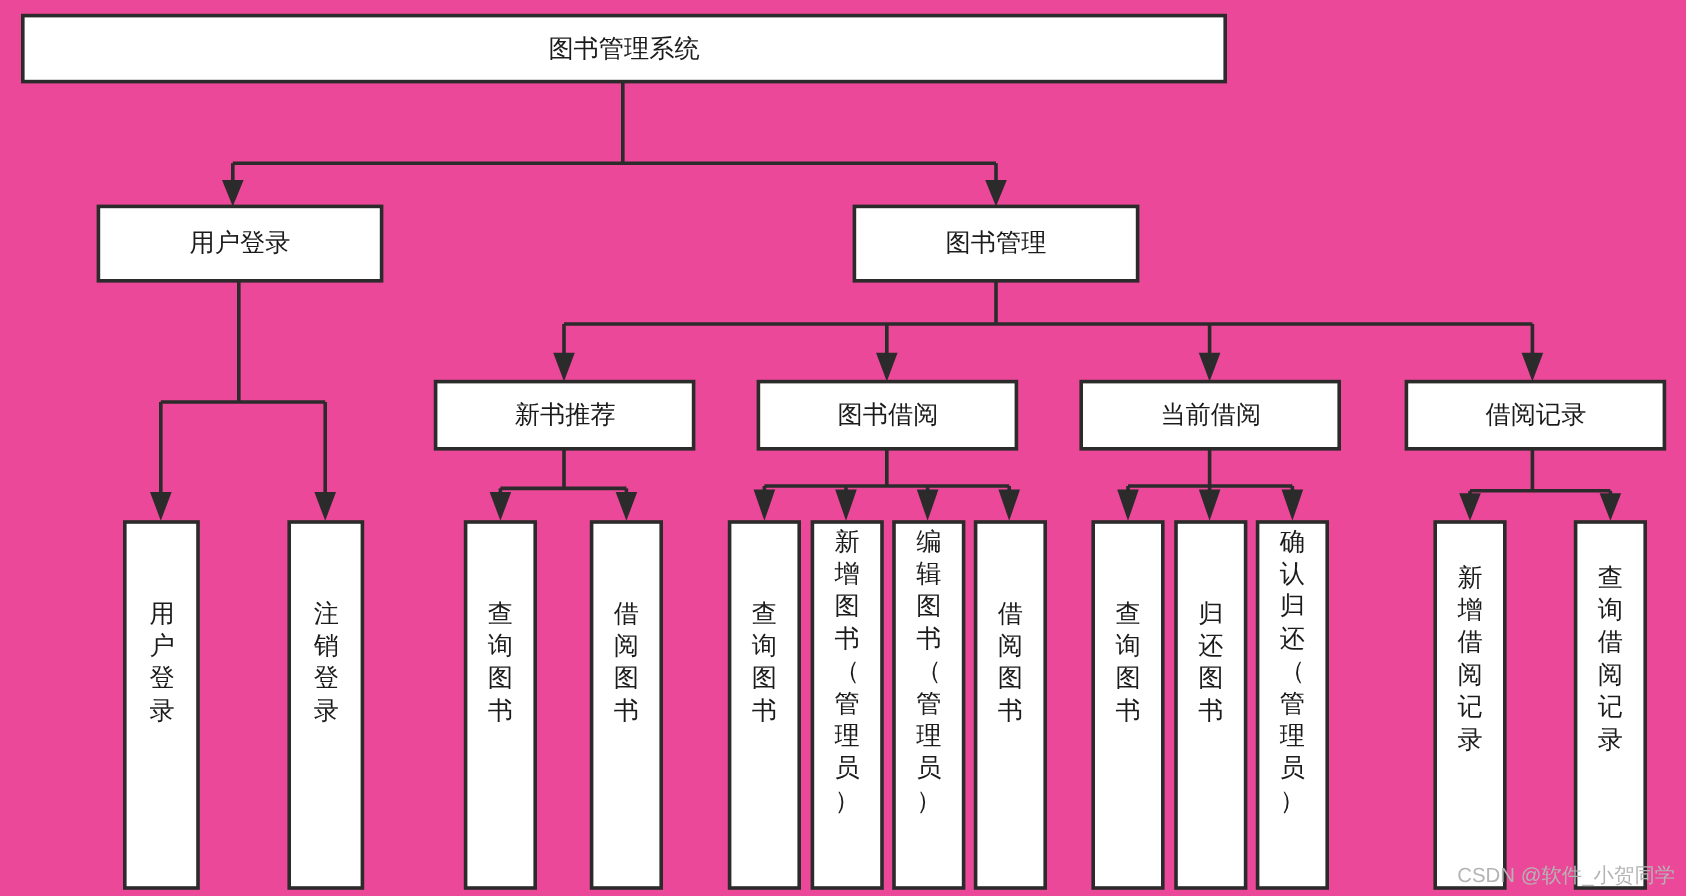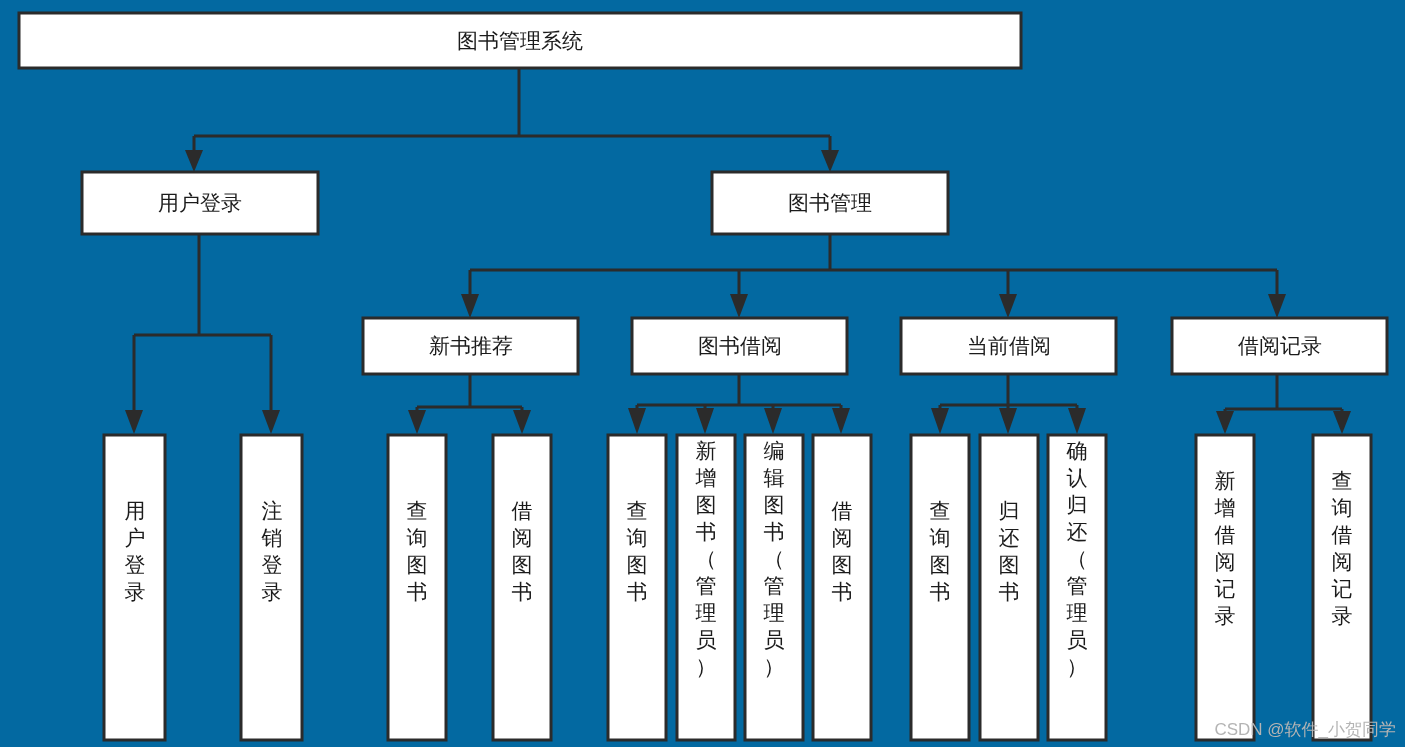--- a/index.html
+++ b/index.html
@@ -10,21 +10,21 @@
   body {
     width: 1405px;
     height: 747px;
     font-family: "Liberation Sans", "DejaVu Sans", sans-serif;
     overflow: hidden;
   }
   #diagram-root {
     position: relative;
     width: 1405px;
     height: 747px;
-    background: #0369a1;
+    background: #ec4899;
   }
   svg.diagram-svg {
     position: absolute;
     top: 0;
     left: 0;
     width: 1405px;
     height: 747px;
     display: block;
   }
   .node-box {

